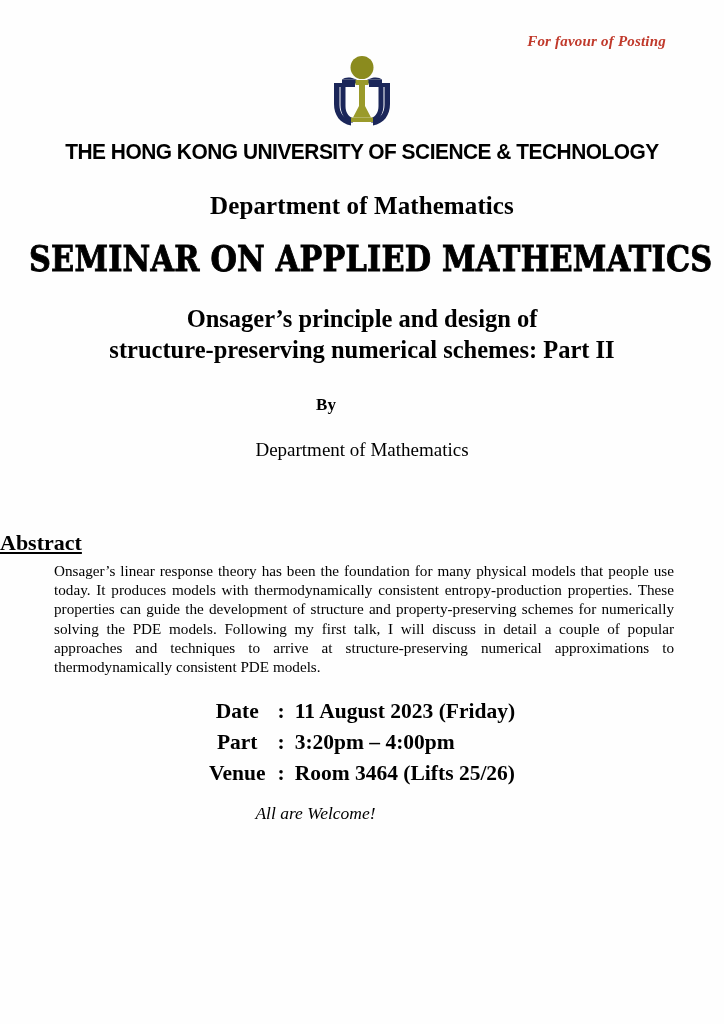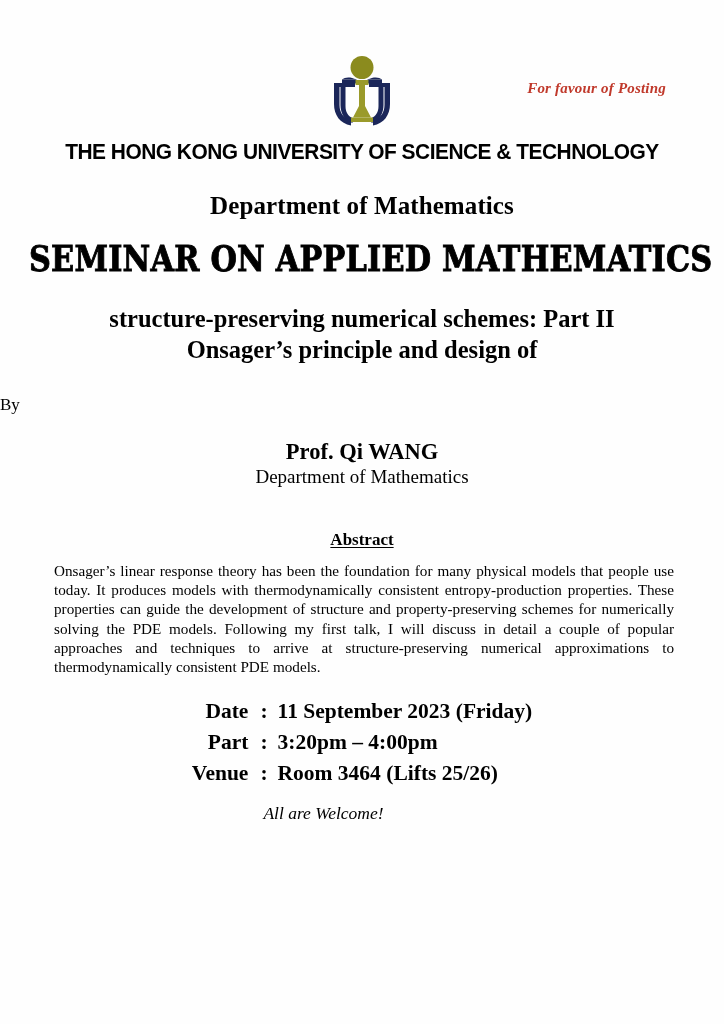--- a/index.html
+++ b/index.html
@@ -26,21 +26,20 @@
     position: absolute;
     top: 33px;
     right: 58px;
     font-family: "Liberation Serif", "DejaVu Serif", serif;
     font-style: italic;
     font-weight: 600;
     font-size: 15px;
     color: #c0392b;
     letter-spacing: 0.2px;
     white-space: nowrap;
-    margin-top: 47px;
   }
 
   
   .logo-wrap {
     position: absolute;
     top: 54px;
     left: 0;
     width: 724px;
     display: flex;
     justify-content: center;
@@ -101,21 +100,22 @@
     font-size: 24.5px;
     line-height: 31px;
   }
   .talk-title .tt-line { display: block; }
 
   .by-line {
     position: absolute;
     top: 395px;
     left: 0;
     width: 652px;
-    font-weight: normal;
+    text-align: center;
+    font-weight: bold;
     font-size: 17px;
   }
 
   .speaker-block {
     position: absolute;
     top: 438px;
     left: 0;
     width: 724px;
     text-align: center;
   }
@@ -131,23 +131,22 @@
     line-height: 23px;
     display: block;
   }
 
   
   .abstract-heading {
     position: absolute;
     top: 530px;
     left: 0;
     width: 724px;
-    text-align: center;
-    font-weight: bold;
-    font-size: 17px;
+    font-weight: bold;
+    font-size: 22px;
     text-decoration: underline;
     text-underline-offset: 2px;
   }
   .abstract-body {
     position: absolute;
     top: 561px;
     left: 54px;
     width: 620px;
     text-align: justify;
     text-justify: inter-word;
@@ -168,28 +167,28 @@
     border-collapse: collapse;
     font-weight: bold;
     font-size: 21.5px;
   }
   .details td {
     padding: 0 0 6px 0;
     line-height: 25px;
     vertical-align: baseline;
     white-space: nowrap;
   }
-  .details td.label { text-align: right; padding-right: 12px; }
+  .details td.label { text-align: center; padding-right: 12px; }
   .details td.colon { text-align: center; padding-right: 10px; }
   .details td.value { text-align: left; }
 
   .welcome {
     position: absolute;
     top: 803px;
-    left: 8px;
+    left: 0;
     width: 631px;
     text-align: center;
     font-style: italic;
     font-size: 17.5px;
   }
 </style>
 </head>
 <body>
 
 <div class="page">
@@ -215,42 +214,41 @@
     </svg>
   </div>
 
   <div class="university-line">THE HONG KONG UNIVERSITY OF SCIENCE &amp; TECHNOLOGY</div>
 
   <div class="department-line">Department of Mathematics</div>
 
   <div class="seminar-line">SEMINAR ON APPLIED MATHEMATICS</div>
 
   <div class="talk-title">
+    <span class="tt-line">Onsager’s principle and design of</span>
     <span class="tt-line">structure-preserving numerical schemes: Part II</span>
-    <span class="tt-line">Onsager’s principle and design of</span>
   </div>
 
   <div class="by-line">By</div>
 
   <div class="speaker-block">
-    <span class="speaker-name">Prof. Qi WANG</span>
     <span class="speaker-aff">Department of Mathematics</span>
   </div>
 
   <div class="abstract-heading">Abstract</div>
 
   <div class="abstract-body">Onsager’s linear response theory has been the foundation for many physical models that people use today. It produces models with thermodynamically consistent entropy-production properties. These properties can guide the development of structure and property-preserving schemes for numerically solving the PDE models. Following my first talk, I will discuss in detail a couple of popular approaches and techniques to arrive at structure-preserving numerical approximations to thermodynamically consistent PDE models.</div>
 
   <div class="details">
     <table>
       <tbody>
           <tr>
         <td class="label">Date</td>
         <td class="colon">:</td>
-        <td class="value">11 September 2023 (Friday)</td>
+        <td class="value">11 August 2023 (Friday)</td>
       </tr>
       <tr>
         <td class="label">Part</td>
         <td class="colon">:</td>
         <td class="value">3:20pm – 4:00pm</td>
       </tr>
       <tr>
         <td class="label">Venue</td>
         <td class="colon">:</td>
         <td class="value">Room 3464 (Lifts 25/26)</td>

